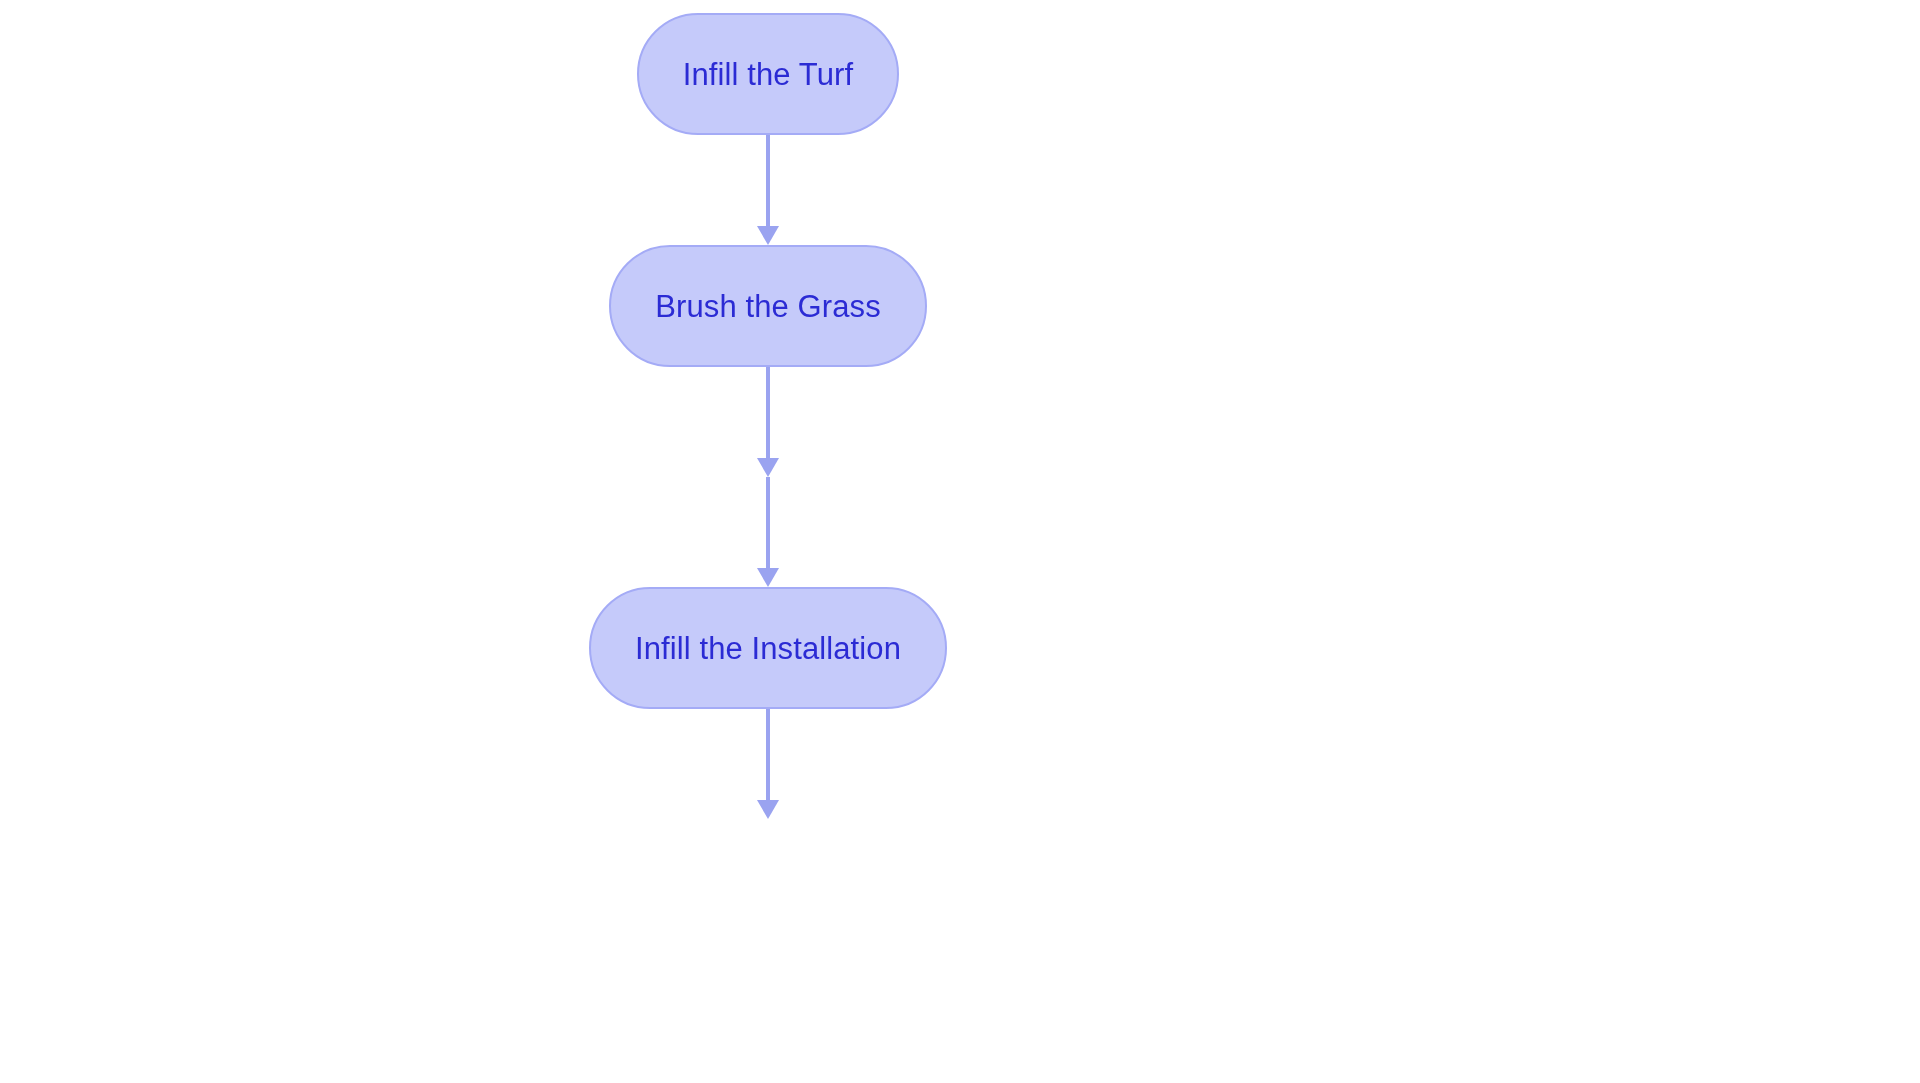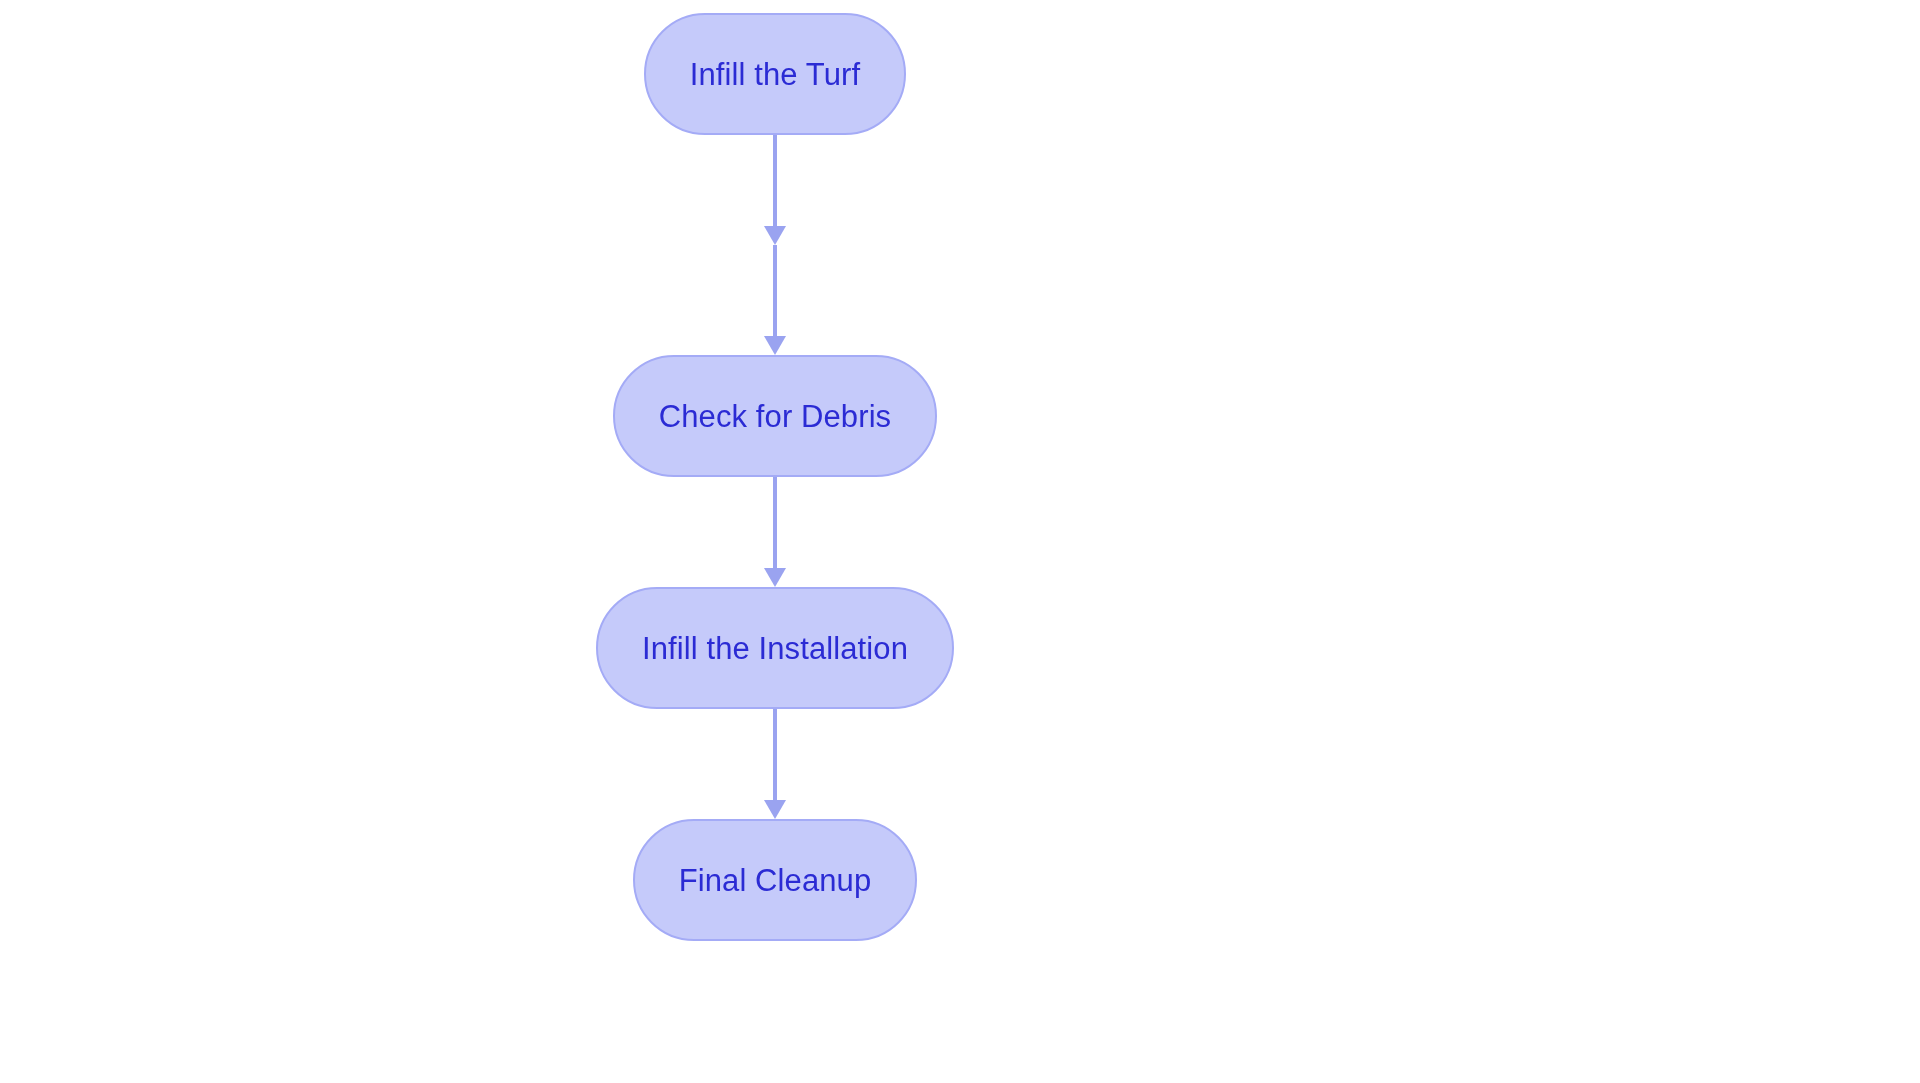--- a/index.html
+++ b/index.html
@@ -16,21 +16,21 @@
   }
 
   #flow-root {
     position: relative;
     width: 1920px;
     height: 1083px;
   }
 
   .flow-column {
     position: absolute;
-    left: 11px;
+    left: 4px;
     top: 0;
     width: 1528px;
     height: 1083px;
     display: flex;
     flex-direction: column;
     align-items: center;
     justify-content: flex-start;
     padding-top: 13px;
     box-sizing: border-box;
   }
@@ -90,42 +90,39 @@
 
     <div class="node">
       <span class="node-label">Infill the Turf</span>
     </div>
 
     <div class="edge">
       <div class="edge-line"></div>
       <div class="edge-arrowhead"></div>
     </div>
 
+    <div class="node">
+      <span class="node-label">Brush the Grass</span>
+    </div>
 
     <div class="edge">
       <div class="edge-line"></div>
       <div class="edge-arrowhead"></div>
     </div>
 
-    <div class="node">
-      <span class="node-label">Check for Debris</span>
-    </div>
 
     <div class="edge">
       <div class="edge-line"></div>
       <div class="edge-arrowhead"></div>
     </div>
 
     <div class="node">
       <span class="node-label">Infill the Installation</span>
     </div>
 
     <div class="edge">
       <div class="edge-line"></div>
       <div class="edge-arrowhead"></div>
     </div>
 
-    <div class="node">
-      <span class="node-label">Final Cleanup</span>
-    </div>
 
   </div>
 </div>
 
 </body></html>

